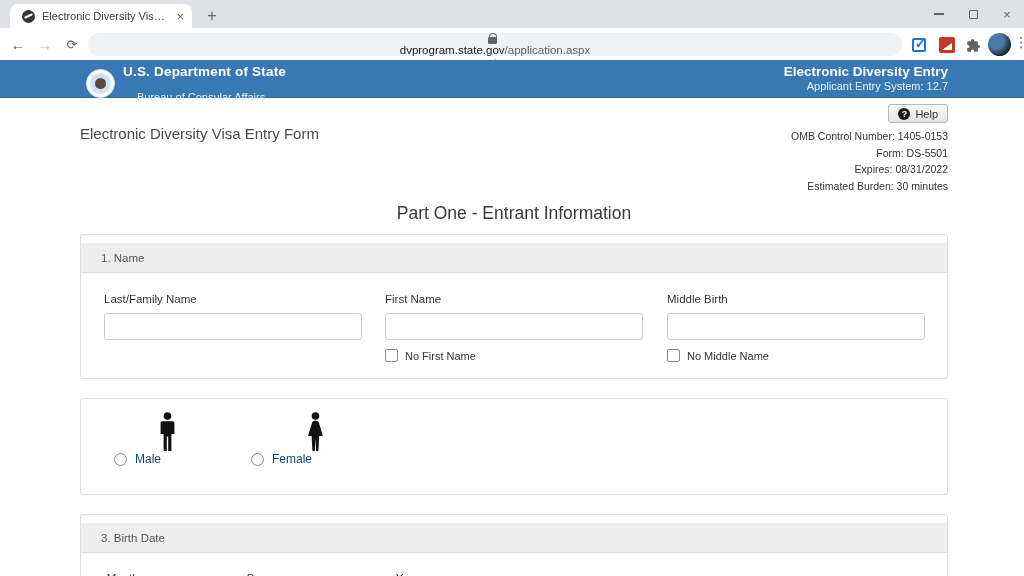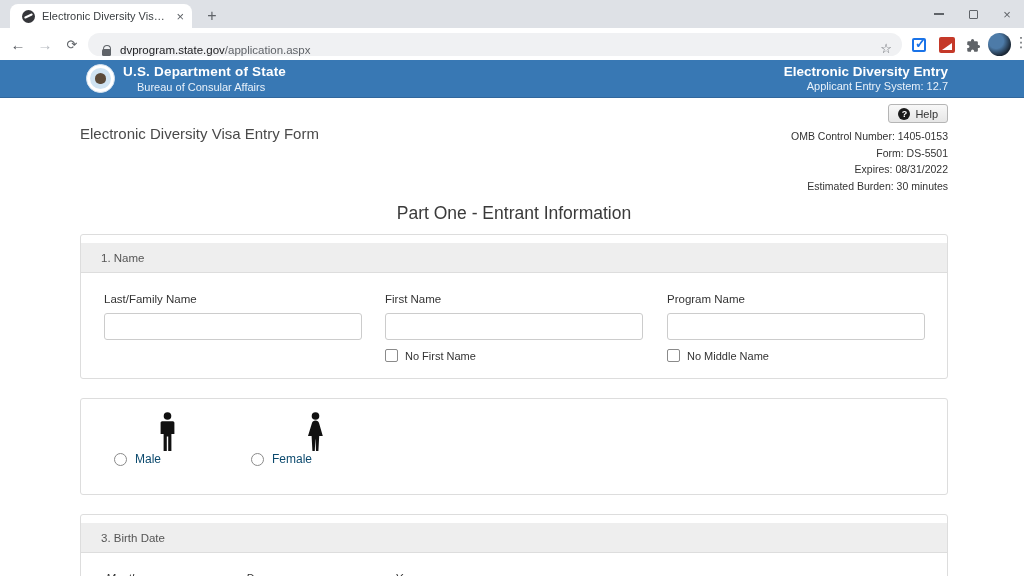--- a/index.html
+++ b/index.html
@@ -25,21 +25,21 @@
   .win-btn .box { width:9px; height:9px; border:1.2px solid #5f6368; border-radius:1px; }
   .win-btn .line { width:10px; height:1.5px; background:#5f6368; }
 
   .toolbar { position:absolute; left:0; top:28px; width:1024px; height:32px; background:#fff; }
   .nav-icon { position:absolute; top:34px; width:24px; height:22px; text-align:center;
               font-size:15px; line-height:21px; color:#5f6368; }
   .nav-back { left:6px; color:#54585e; }
   .nav-forward { left:33px; color:#b6bac0; }
   .nav-refresh { left:60px; font-size:13px; }
   .omnibox { position:absolute; left:88px; top:33px; width:814px; height:23px; background:#f0f1f3;
-             border-radius:12px; display:flex; align-items:flex-end; padding:0 10px; }
+             border-radius:12px; display:flex; align-items:center; padding:0 10px;flex-direction:column; }
   .lock-icon { width:9px; height:11px; position:relative; margin:0 9px 0 4px; flex:0 0 auto; }
   .lock-icon::before { content:""; position:absolute; left:1px; top:0; width:6px; height:6px;
              border:1.4px solid #5f6368; border-bottom:none; border-radius:4px 4px 0 0; }
   .lock-icon::after { content:""; position:absolute; left:0; top:4px; width:9px; height:7px;
              background:#5f6368; border-radius:1.5px; }
   .url-text { font-size:11.5px; color:#202124; white-space:nowrap; flex:1; }
   .url-path { color:#5f6368; }
   .star-icon { font-size:13px; color:#5f6368; flex:0 0 auto; }
   .ext-icon { position:absolute; top:34px; width:22px; height:22px; display:flex;
               align-items:center; justify-content:center; }
@@ -62,21 +62,21 @@
             border-bottom:1px solid #failed;padding-left:17px; }
   .banner-left { position:absolute; left:86px; top:4px; display:flex; align-items:center; }
   .seal { width:29px; height:29px; border-radius:50%; background:#fff; border:1px solid #d7e4f0;
           position:relative; flex:0 0 auto; }
   .seal::before { content:""; position:absolute; left:3px; top:3px; width:21px; height:21px;
           border-radius:50%; background:#cfe3f2; }
   .seal::after { content:""; position:absolute; left:8px; top:8px; width:11px; height:11px;
           border-radius:50% 50% 45% 45%; background:#5a4a3a; }
   .banner-titles { margin-left:8px; color:#fff; }
   .banner-agency { font-size:13.5px; font-weight:bold; letter-spacing:.2px; }
-  .banner-bureau { font-size:11px; color:#e8f1fa; margin-left:14px; margin-top:2px; }
+  .banner-bureau { font-size:11px; color:#e8f1fa; margin-left:14px; margin-top:12px; }
   .banner-right { position:absolute; right:76px; top:4px; text-align:right; color:#fff; }
   .banner-app { font-size:13.5px; font-weight:bold; }
   .banner-sys { font-size:11px; color:#e8f1fa; margin-top:1px; }
 
   .help-btn { position:absolute; right:76px; top:104px; height:19px; display:flex; align-items:center;
               padding:0 9px; font-size:11px; color:#333; background:linear-gradient(#f8f8f8,#e6e6e6);
               border:1px solid #b5b5b5; border-radius:3px; }
   .help-q { width:12px; height:12px; border-radius:50%; background:#1b1b1b; color:#fff;
             font-size:9px; font-weight:bold; text-align:center; line-height:12px; margin-right:5px; }
 
@@ -197,21 +197,21 @@
   </div>
   <div class="col col-2">
     <span class="field-label">First Name</span>
     <input class="text-input" type="text" value="" style="">
     <div class="chk-row">
       <span class="chk"></span>
       <span class="chk-label">No First Name</span>
     </div>
   </div>
   <div class="col col-3">
-    <span class="field-label">Program Name</span>
+    <span class="field-label">Middle Birth</span>
     <input class="text-input" type="text" value="" style="">
     <div class="chk-row">
       <span class="chk"></span>
       <span class="chk-label">No Middle Name</span>
     </div>
   </div>
 </div>
 
 <div class="panel panel-gender">
   <div class="radio-row" style="left:33px; top:53px;">

